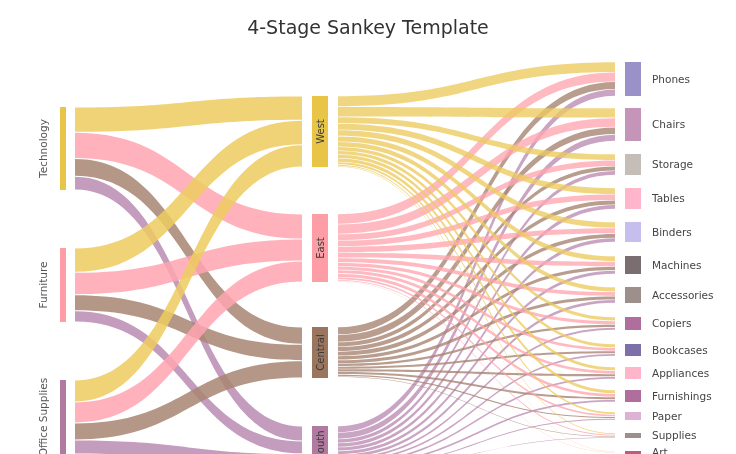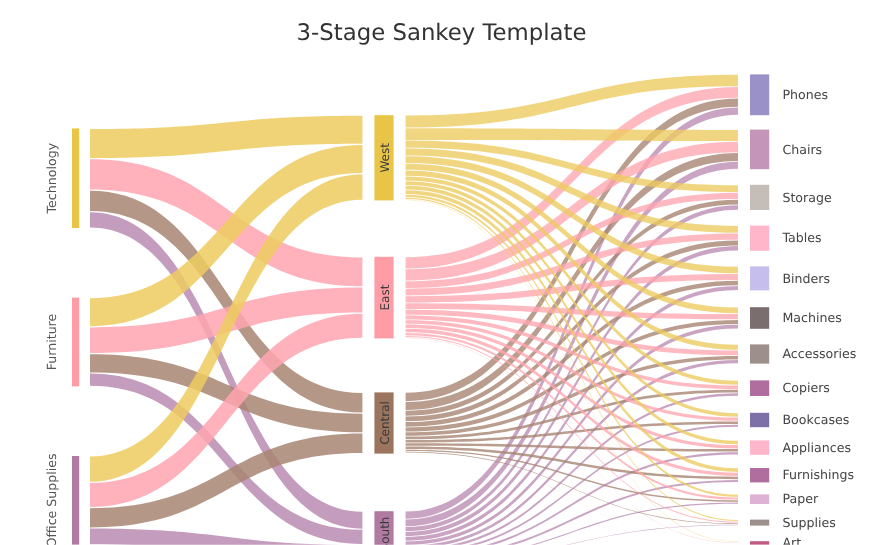--- a/index.html
+++ b/index.html
@@ -6,21 +6,21 @@
   body{width:736px;height:454px;overflow:hidden;position:relative;font-family:"DejaVu Sans","Liberation Sans",sans-serif;}
   .title{position:absolute;left:0;top:16px;width:736px;text-align:center;font-size:19px;color:#333;}
   svg{position:absolute;left:0;top:0;}
   .lbl{font-size:10.5px;fill:#555;}
   .rlbl{font-size:10.5px;fill:#444;}
   .nlbl{font-size:10px;fill:#3a3a3a;}
 </style>
 </head>
 <body>
 
-<div class="title">3-Stage Sankey Template</div>
+<div class="title">4-Stage Sankey Template</div>
 
 <svg id="chart" width="736" height="454" viewBox="0 0 736 454">
     <g>
       <path d="M75,107.5 C188.5,107.5 188.5,96.5 302,96.5 L302,119.84285714285714 C188.5,119.84285714285714 188.5,131.71518987341773 75,131.71518987341773 Z" fill="#EDCB5F" fill-opacity="0.85"></path>
       <path d="M75,132.71518987341773 C188.5,132.71518987341773 188.5,214.5 302,214.5 L302,238.5 C188.5,238.5 188.5,157.98101265822785 75,157.98101265822785 Z" fill="#FFA5B0" fill-opacity="0.85"></path>
       <path d="M75,158.98101265822785 C188.5,158.98101265822785 188.5,327.5 302,327.5 L302,343.84 C188.5,343.84 188.5,175.84177215189874 75,175.84177215189874 Z" fill="#A88572" fill-opacity="0.85"></path>
       <path d="M75,176.84177215189874 C188.5,176.84177215189874 188.5,426.5 302,426.5 L302,440.55263157894734 C188.5,440.55263157894734 188.5,189.5 75,189.5 Z" fill="#BA8BB2" fill-opacity="0.85"></path>
       <path d="M75,248.5 C188.5,248.5 188.5,120.84285714285714 302,120.84285714285714 L302,144.18571428571428 C188.5,144.18571428571428 188.5,271.82876712328766 75,271.82876712328766 Z" fill="#EDCB5F" fill-opacity="0.85"></path>
       <path d="M75,272.82876712328766 C188.5,272.82876712328766 188.5,239.5 302,239.5 L302,260.5 C188.5,260.5 188.5,294.13013698630135 75,294.13013698630135 Z" fill="#FFA5B0" fill-opacity="0.85"></path>
       <path d="M75,295.13013698630135 C188.5,295.13013698630135 188.5,344.84 302,344.84 L302,360.15999999999997 C188.5,360.15999999999997 188.5,310.3493150684931 75,310.3493150684931 Z" fill="#A88572" fill-opacity="0.85"></path>

